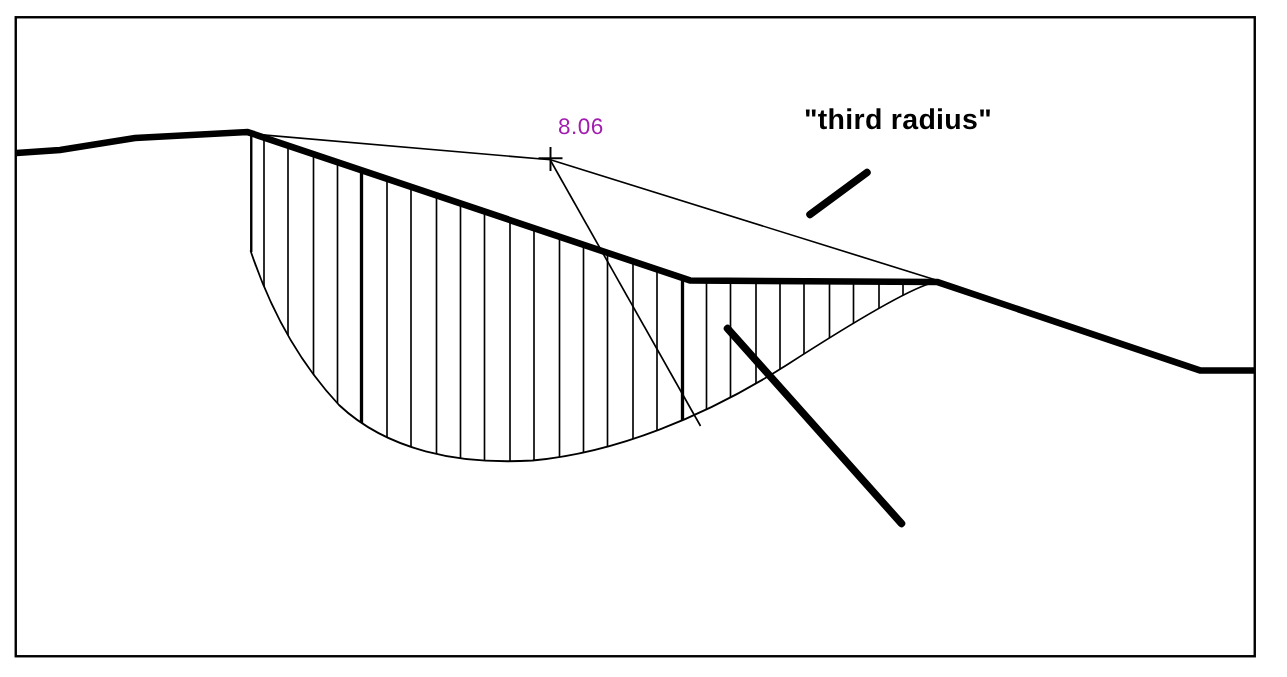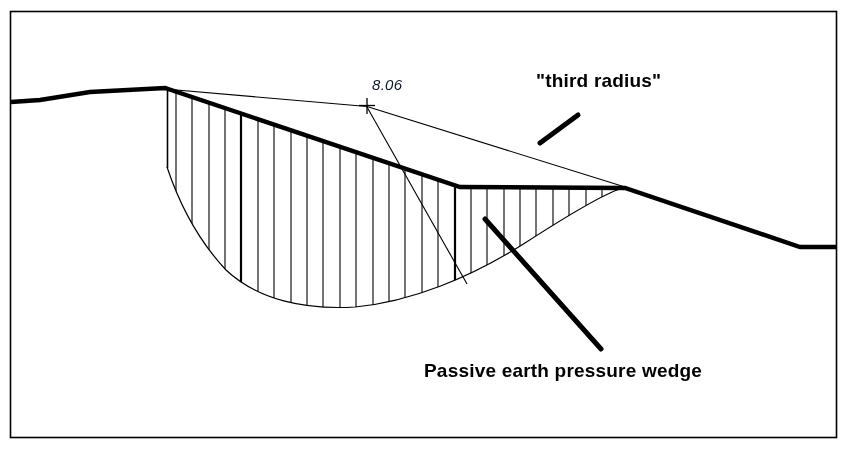--- a/index.html
+++ b/index.html
@@ -44,23 +44,22 @@
     top: 360px;
     font-size: 19px;
     font-weight: bold;
     letter-spacing: 0.2px;
   }
   #label-dimension {
     left: 372px;
     top: 76px;
     font-size: 15px;
     font-weight: normal;
-    color: #0f172a;
+    color: #a21caf;
     letter-spacing: 0.3px;
-    font-style: italic;
   }
 </style>
 </head>
 <body>
 
 <div id="figure-root">
 
   <svg id="diagram-svg" viewBox="0 0 858 451" xmlns="http://www.w3.org/2000/svg">
 
     <rect x="10.5" y="11.5" width="826" height="426" fill="#ffffff" stroke="#000000" stroke-width="1.6"></rect>
@@ -141,15 +140,14 @@
 
     <line x1="540" y1="143" x2="578" y2="115" stroke="#000000" stroke-width="5" stroke-linecap="round"></line>
 
     <line x1="601" y1="349" x2="485" y2="219" stroke="#000000" stroke-width="5" stroke-linecap="round"></line>
   </svg>
 
   <div class="label-text" id="label-dimension">8.06</div>
 
   <div class="label-text" id="label-third-radius">"third radius"</div>
 
-  <div class="label-text" id="label-passive-wedge">Passive earth pressure wedge</div>
 
 </div>
 
 </body></html>

